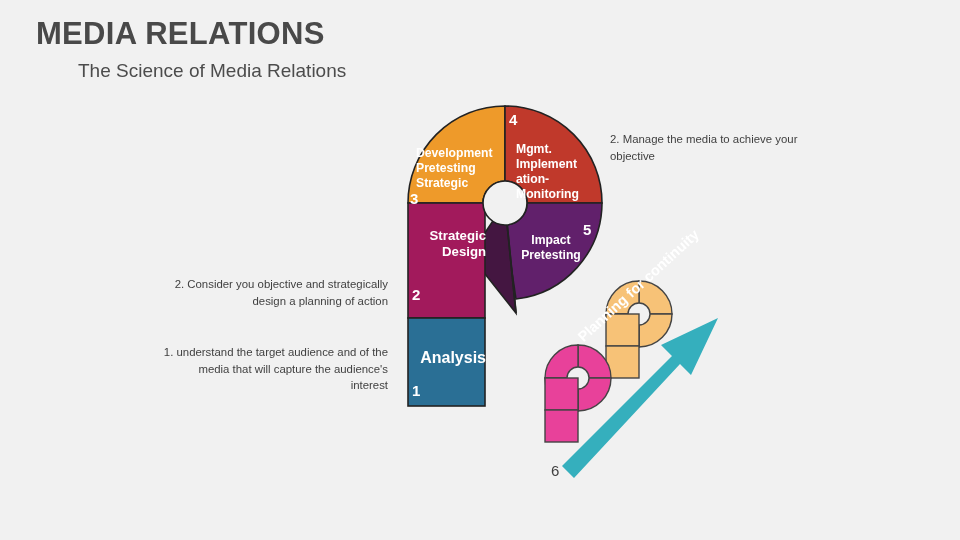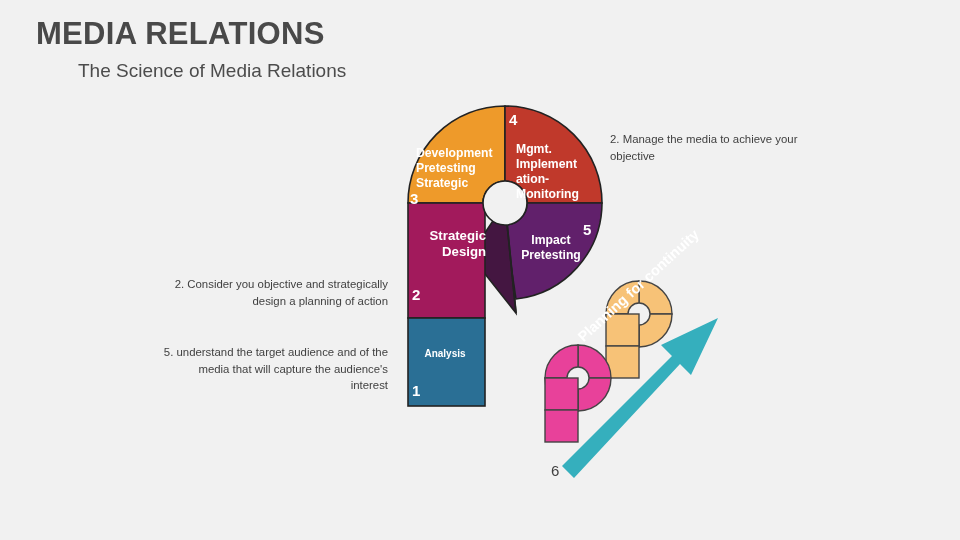--- a/index.html
+++ b/index.html
@@ -43,21 +43,21 @@
 
   
   .seg-label{
     position:absolute;color:#ffffff;font-weight:bold;
     line-height:1.23;pointer-events:none;
   }
   #label-dev{left:416px;top:146px;width:96px;font-size:12.2px;text-align:left;}
   #label-mgmt{left:516px;top:142px;width:86px;font-size:12.2px;}
   #label-strategic{left:404px;top:228px;width:82px;font-size:13.2px;text-align:right;}
   #label-impact{left:508px;top:233px;width:86px;font-size:12.2px;text-align:center;}
-  #label-analysis{left:404px;top:348px;width:82px;font-size:10px;text-align:center;}
+  #label-analysis{left:404px;top:348px;width:82px;font-size:16px;text-align:right;}
 
   .seg-num{
     position:absolute;color:#ffffff;font-weight:bold;font-size:15px;
     pointer-events:none;
   }
   #num-1{left:412px;top:382px;}
   #num-2{left:412px;top:286px;}
   #num-3{left:410px;top:190px;}
   #num-4{left:509px;top:111px;}
   #num-5{left:583px;top:221px;}
@@ -75,21 +75,21 @@
 </style>
 </head>
 <body>
 
 <div class="slide">
 
   <div id="page-title">MEDIA RELATIONS</div>
   <div id="page-subtitle">The Science of Media Relations</div>
 
   <div class="callout right-align" id="callout-2">2. Consider you objective and strategically design a planning of action</div>
-  <div class="callout right-align" id="callout-1">5. understand the target audience and of the media that will capture the audience's interest</div>
+  <div class="callout right-align" id="callout-1">1. understand the target audience and of the media that will capture the audience's interest</div>
   <div class="callout left-align" id="callout-4">2. Manage the media to achieve your objective</div>
 
   <svg id="diagram" viewBox="0 0 960 540">
 
     <path d="M 505,106 A 97,97 0 0 0 408,203 L 430,203 A 75,75 0 0 1 505,128 Z
              M 505,106 L 505,203 L 408,203 L 408,203 Z" fill="none"></path>
     <path d="M 505,106 A 97,97 0 0 0 408,203 L 483,203 A 22,22 0 0 1 505,181 Z" fill="#ee9a2a" stroke="#222" stroke-width="1.6"></path>
 
     <path d="M 505,106 A 97,97 0 0 1 602,203 L 527,203 A 22,22 0 0 0 505,181 Z" fill="#c0392b" stroke="#222" stroke-width="1.6"></path>
 

